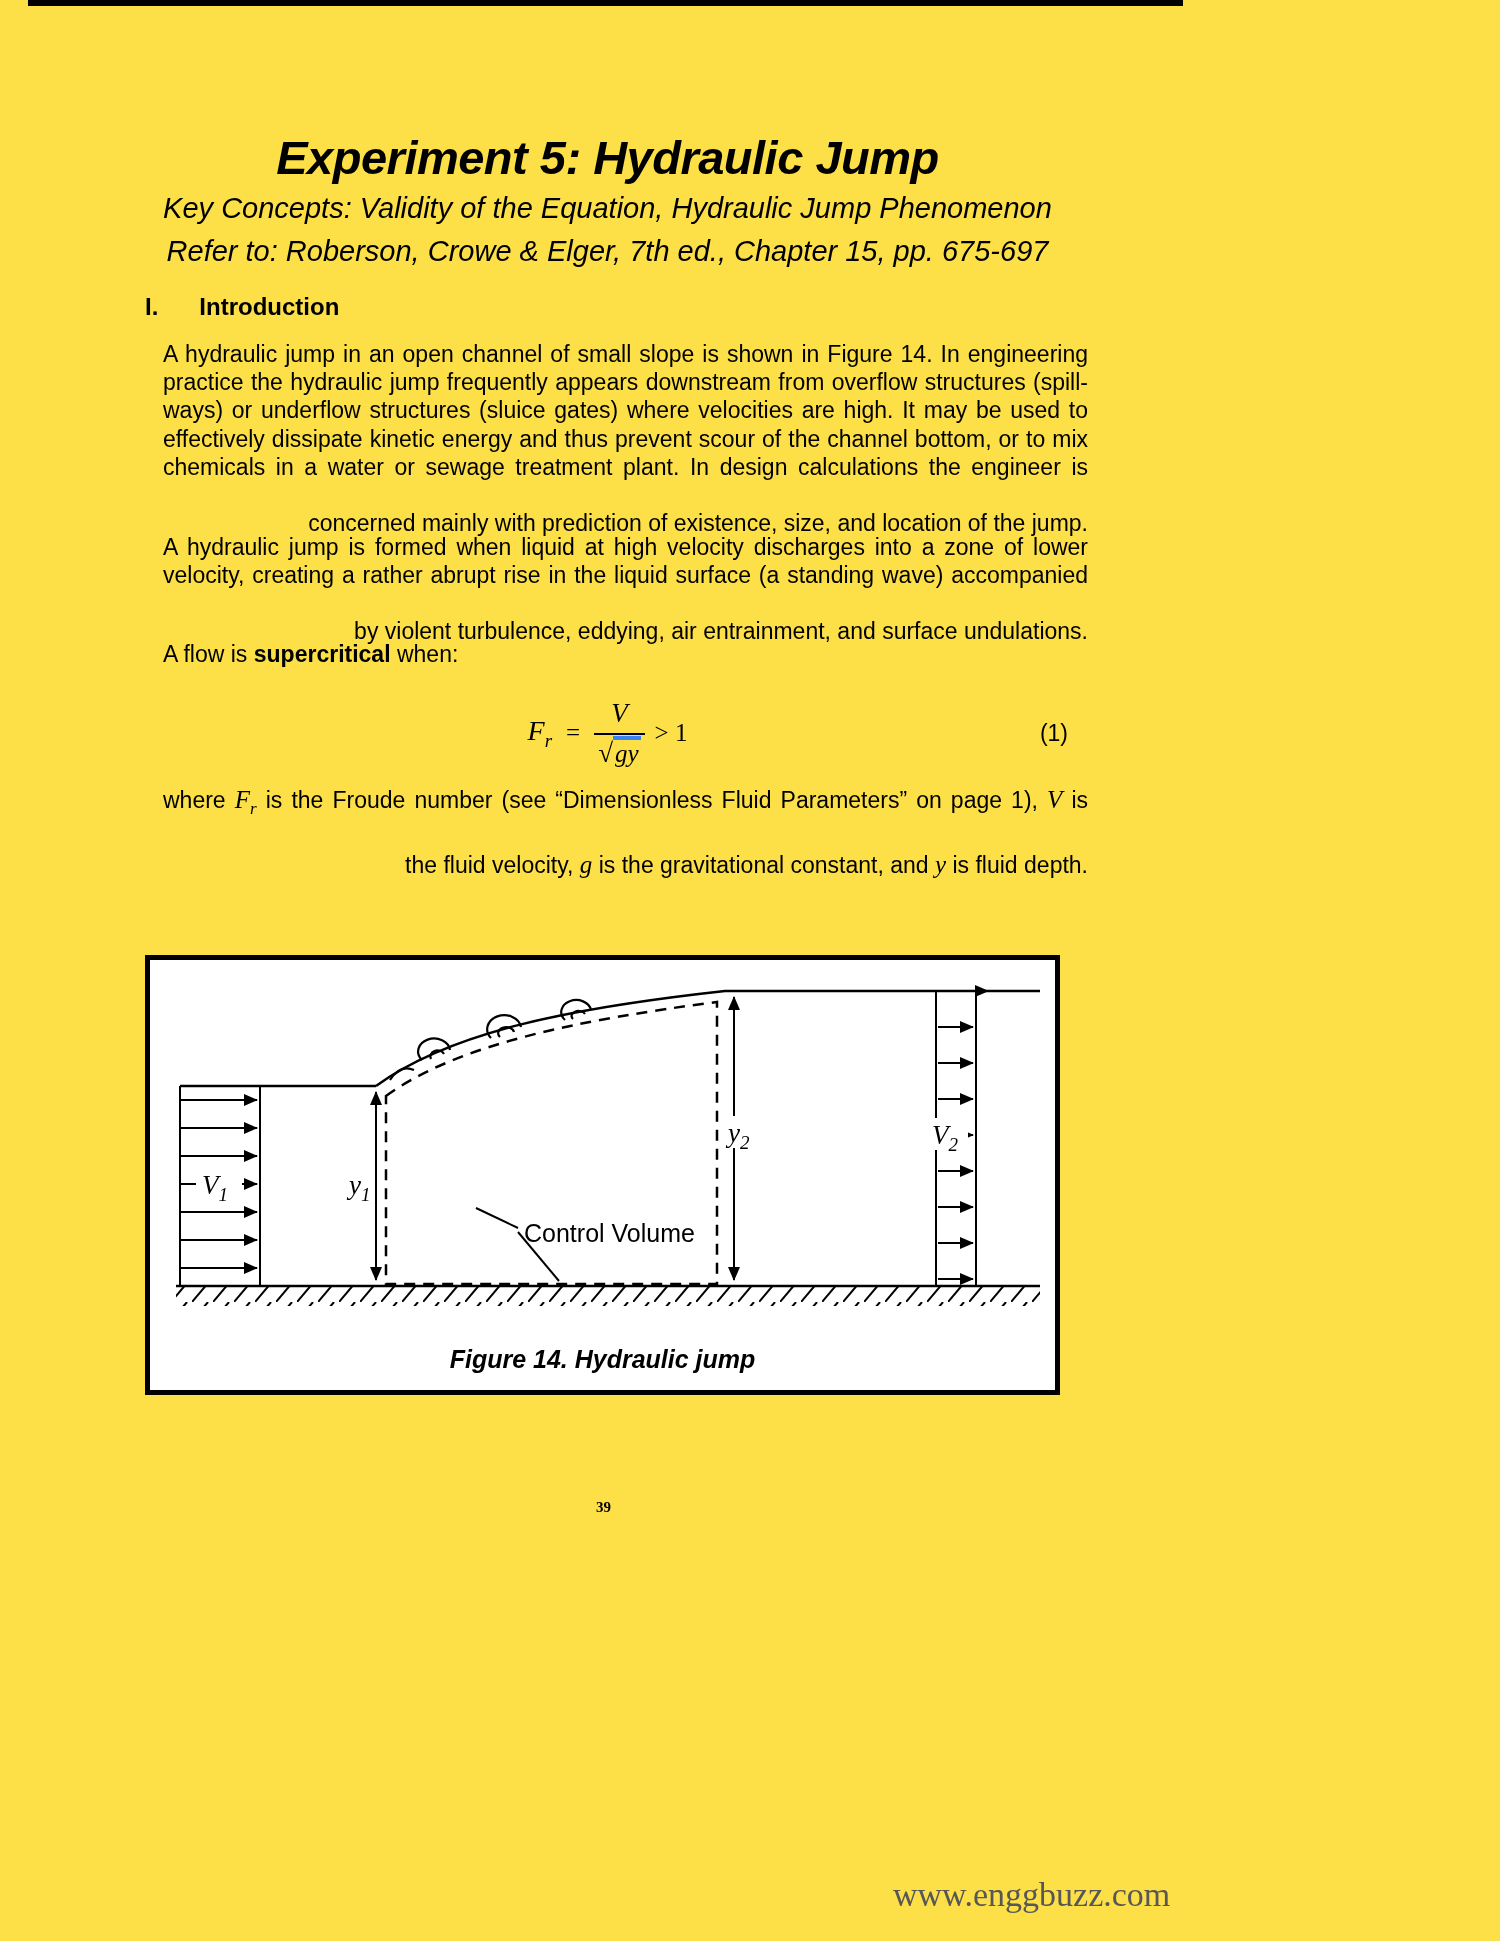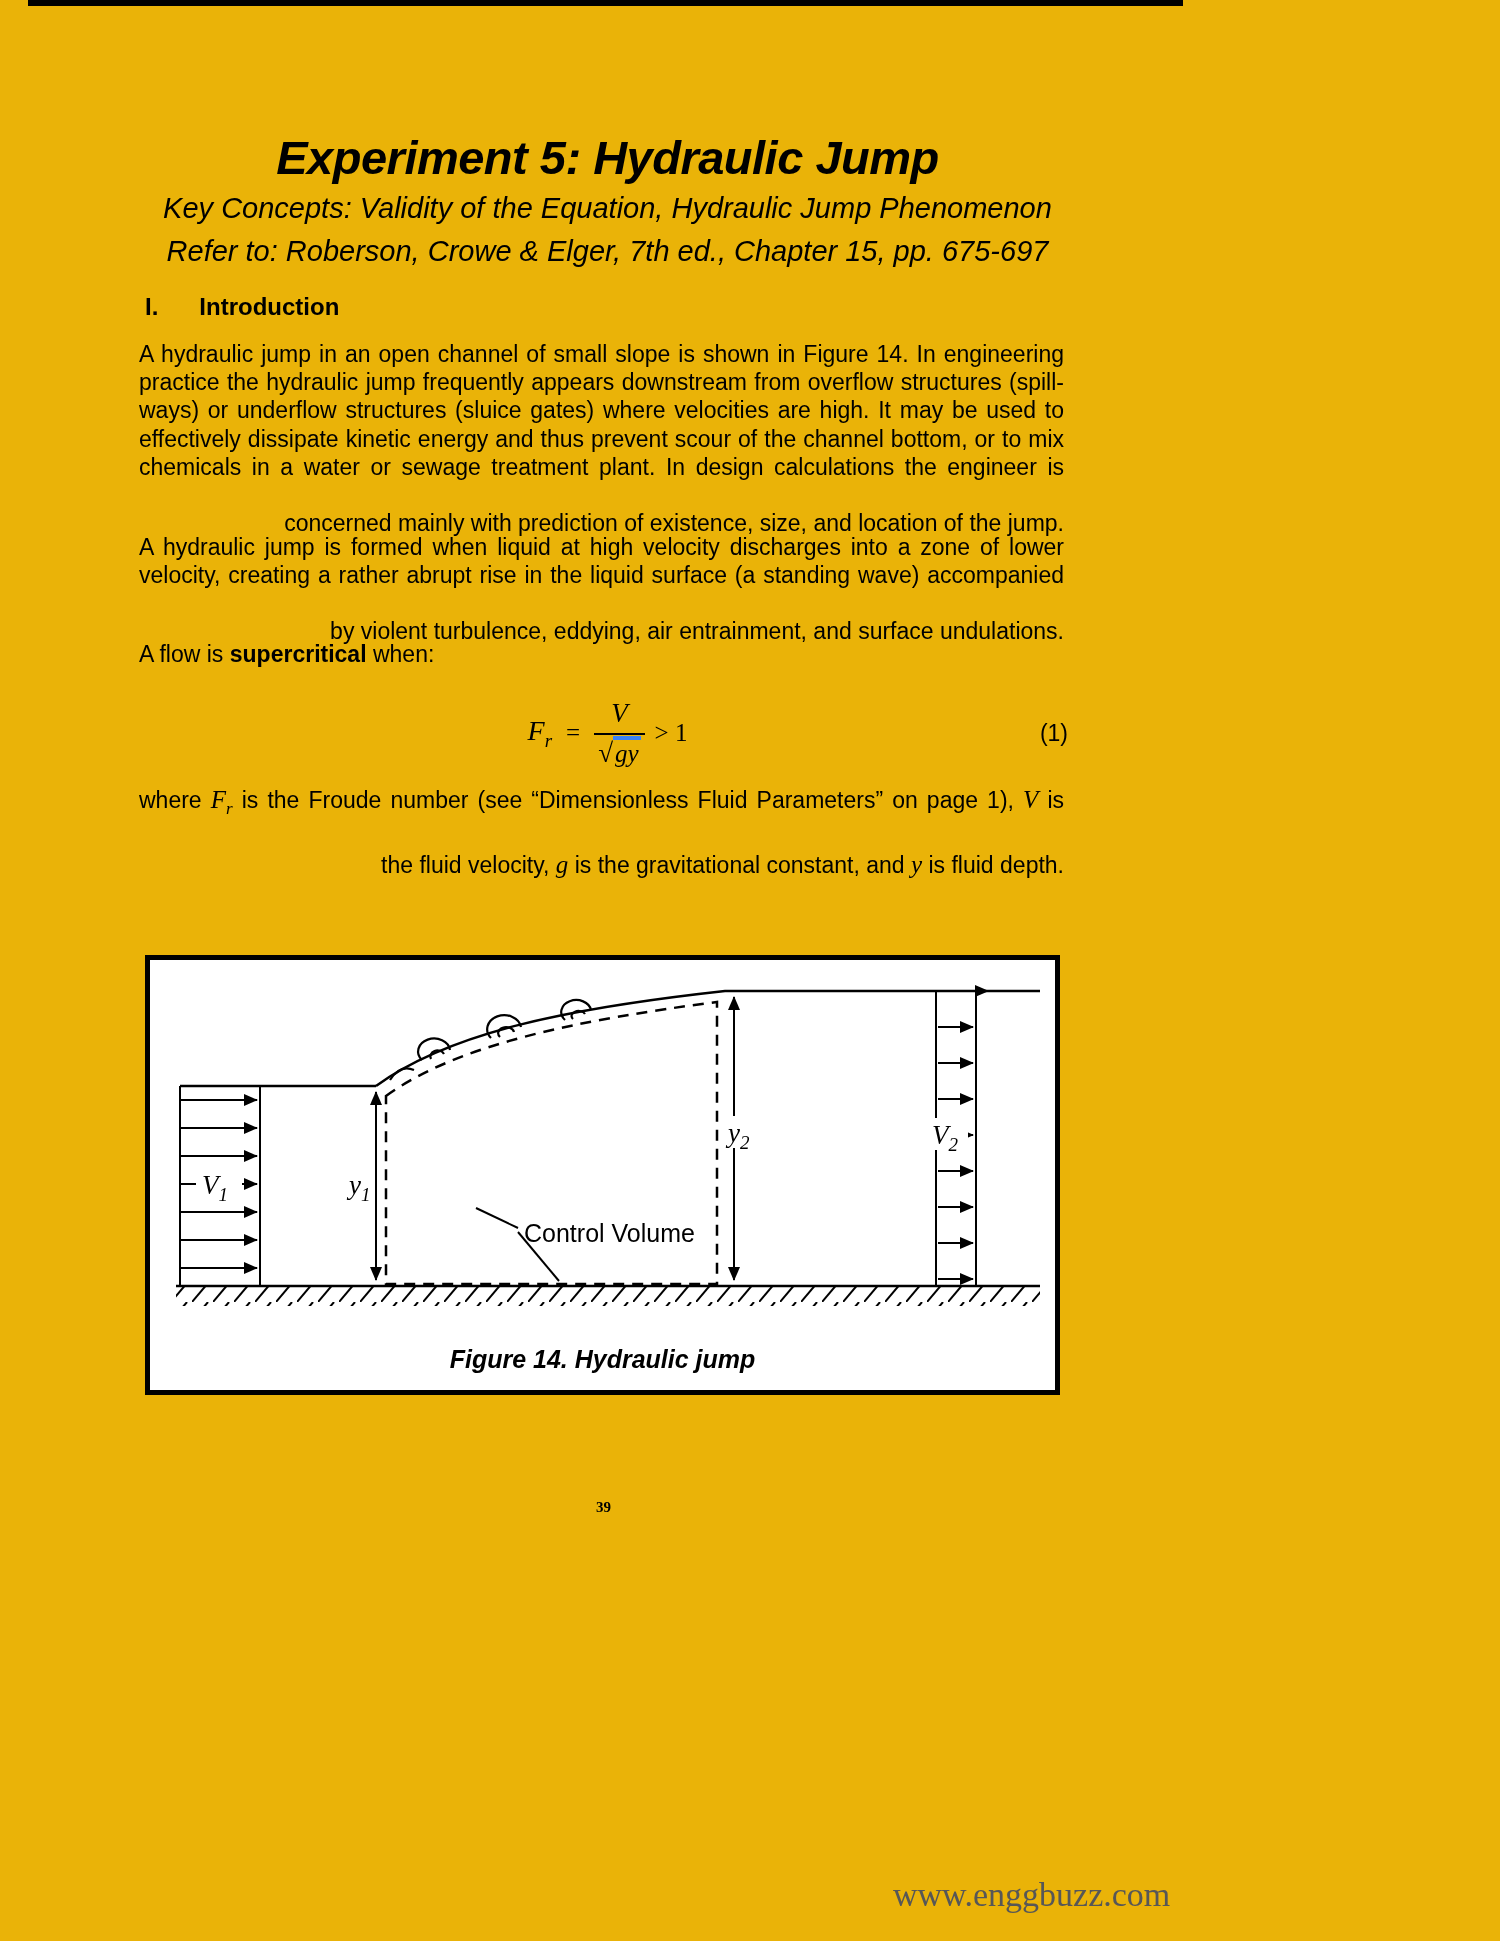--- a/index.html
+++ b/index.html
@@ -1,18 +1,18 @@
 <!DOCTYPE html>
 <html><head>
 <meta charset="utf-8">
 <style>
   * { box-sizing: border-box; }
   html,body { margin:0; padding:0; background:#e8e8e8; }
   .page {
-    position:relative; width:1500px; height:1941px; background:#eab308;
+    position:relative; width:1500px; height:1941px; background:#fde047;
     font-family:"Liberation Sans", sans-serif; color:#000; overflow:hidden;
   }
   .scan-artifact { position:absolute; top:0; left:28px; width:1155px; height:6px; background:#000; }
 
   .title {
     position:absolute; top:130px; left:145px; width:925px;
     text-align:center; font-size:47px; font-weight:bold; font-style:italic;
     letter-spacing:-0.5px; margin:0;
   }
   .subtitle {
@@ -21,21 +21,21 @@
   }
   .subtitle1 { top:192px; }
   .subtitle2 { top:235px; }
 
   .section-heading {
     position:absolute; top:293px; left:145px; width:925px;
     font-size:24px; font-weight:bold;
   }
   .section-heading .sec-title { margin-left:41px; }
 
-  .para { position:absolute; left:139px; width:925px; font-size:23px; line-height:28.2px; }
+  .para { position:absolute; left:163px; width:925px; font-size:23px; line-height:28.2px; }
   .p1 { top:340px; }
   .p2 { top:533px; }
   .p3 { top:640px; }
   .where-para { top:786px; }
   .jl { text-align:justify; text-align-last:justify; }
   .jl-last { text-align:right;margin-top:28px; }
   .bold { font-weight:bold;text-align:center; }
 
   .mvar { font-family:"Liberation Serif", serif; font-style:italic; font-size:25px; }
   .mvar sub { font-size:17px; font-style:italic; }

